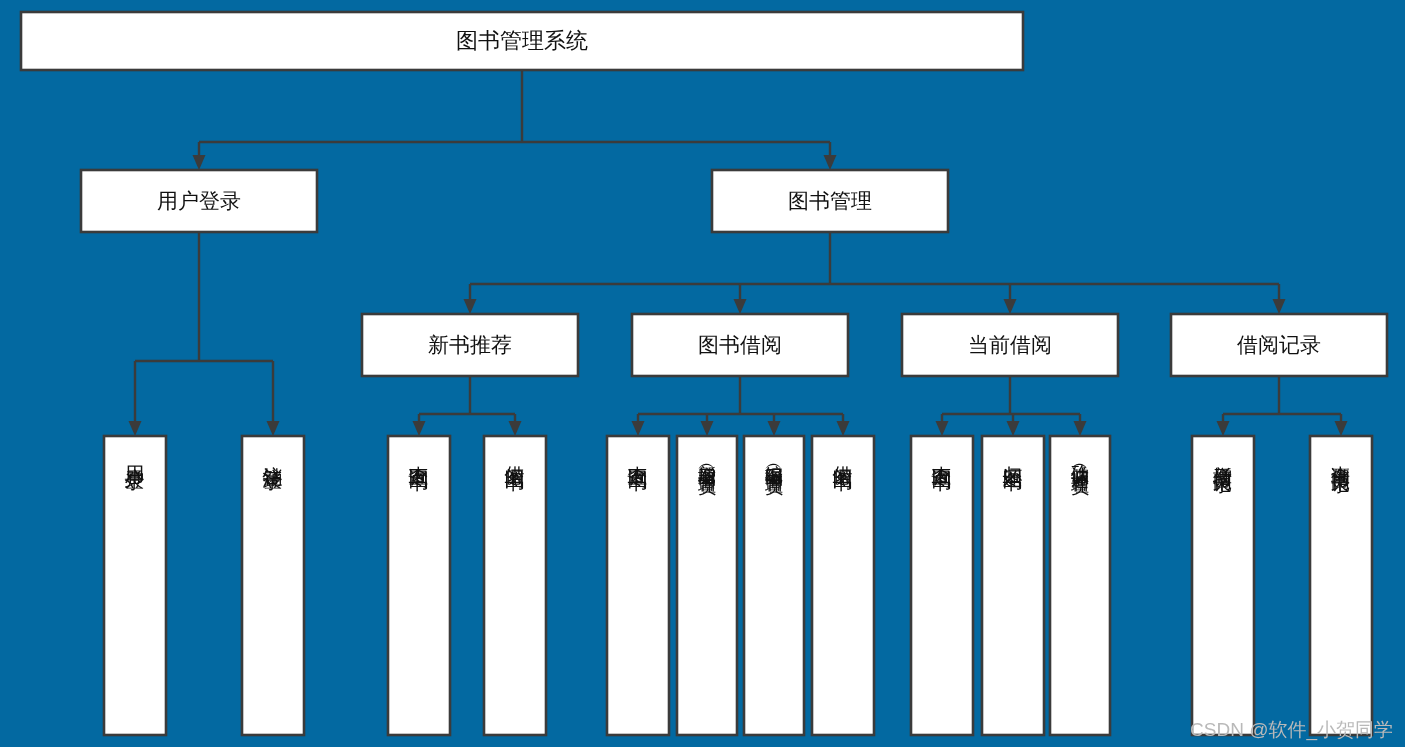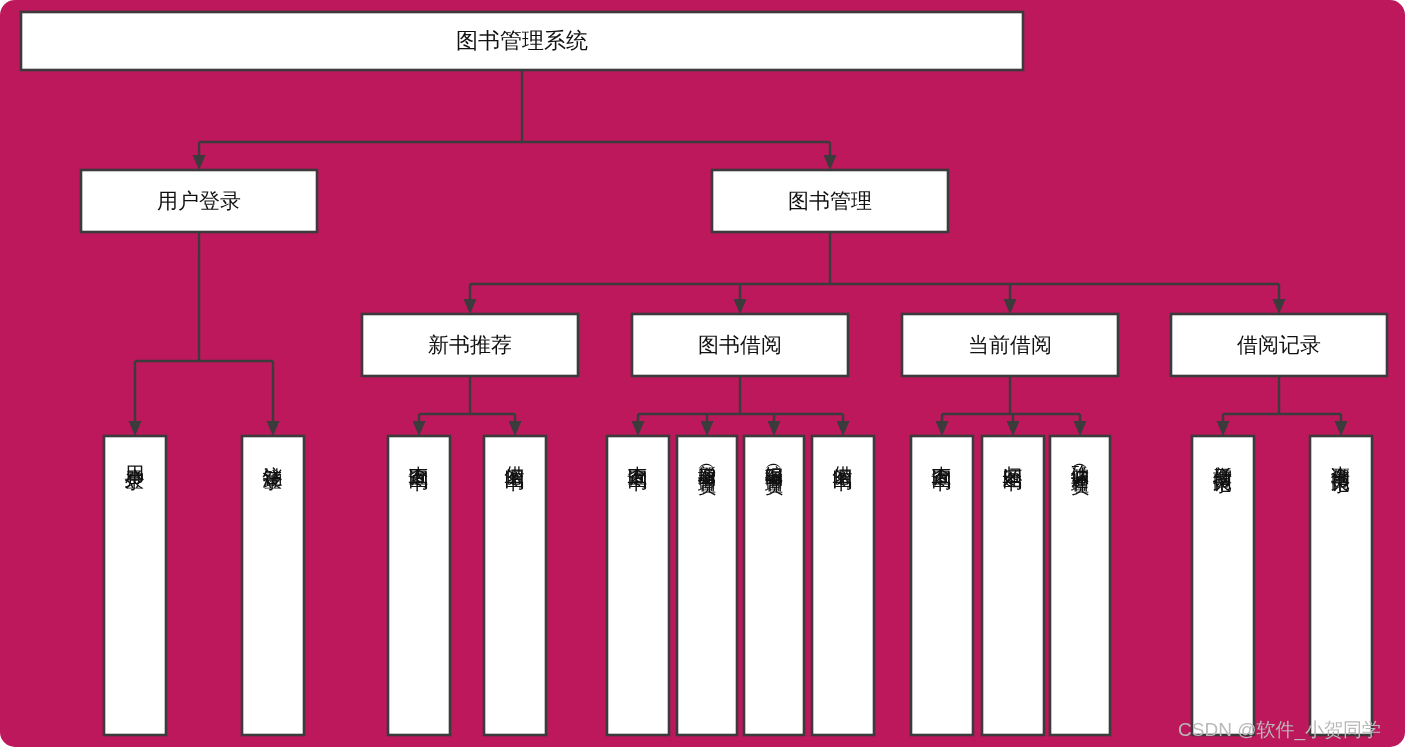--- a/index.html
+++ b/index.html
@@ -7,23 +7,22 @@
     padding: 0;
     background: #ffffff;
   }
   body {
     font-family: "Liberation Sans", "DejaVu Sans", sans-serif;
   }
   #diagram-root {
     position: relative;
     width: 1405px;
     height: 747px;
-    background: #be185d;
+    background: #0369a1;
     overflow: hidden;
-    border-radius: 15px;
   }
   svg.diagram-canvas {
     position: absolute;
     top: 0;
     left: 0;
     width: 1405px;
     height: 747px;
     display: block;
   }
   .node-box {
@@ -69,21 +68,21 @@
     text-orientation: upright;
     font-family: "Liberation Sans", "DejaVu Sans", sans-serif;
     font-size: 20px;
     line-height: 1;
     color: #111111;
     letter-spacing: 2px;
     white-space: nowrap;
   }
   .watermark {
     position: absolute;
-    right: 24px;
+    right: 12px;
     bottom: 4px;
     font-family: "Liberation Sans", "DejaVu Sans", sans-serif;
     font-size: 19px;
     color: #b9b9b9;
     white-space: nowrap;
     user-select: none;
   }
 </style>
 </head>
 <body>

